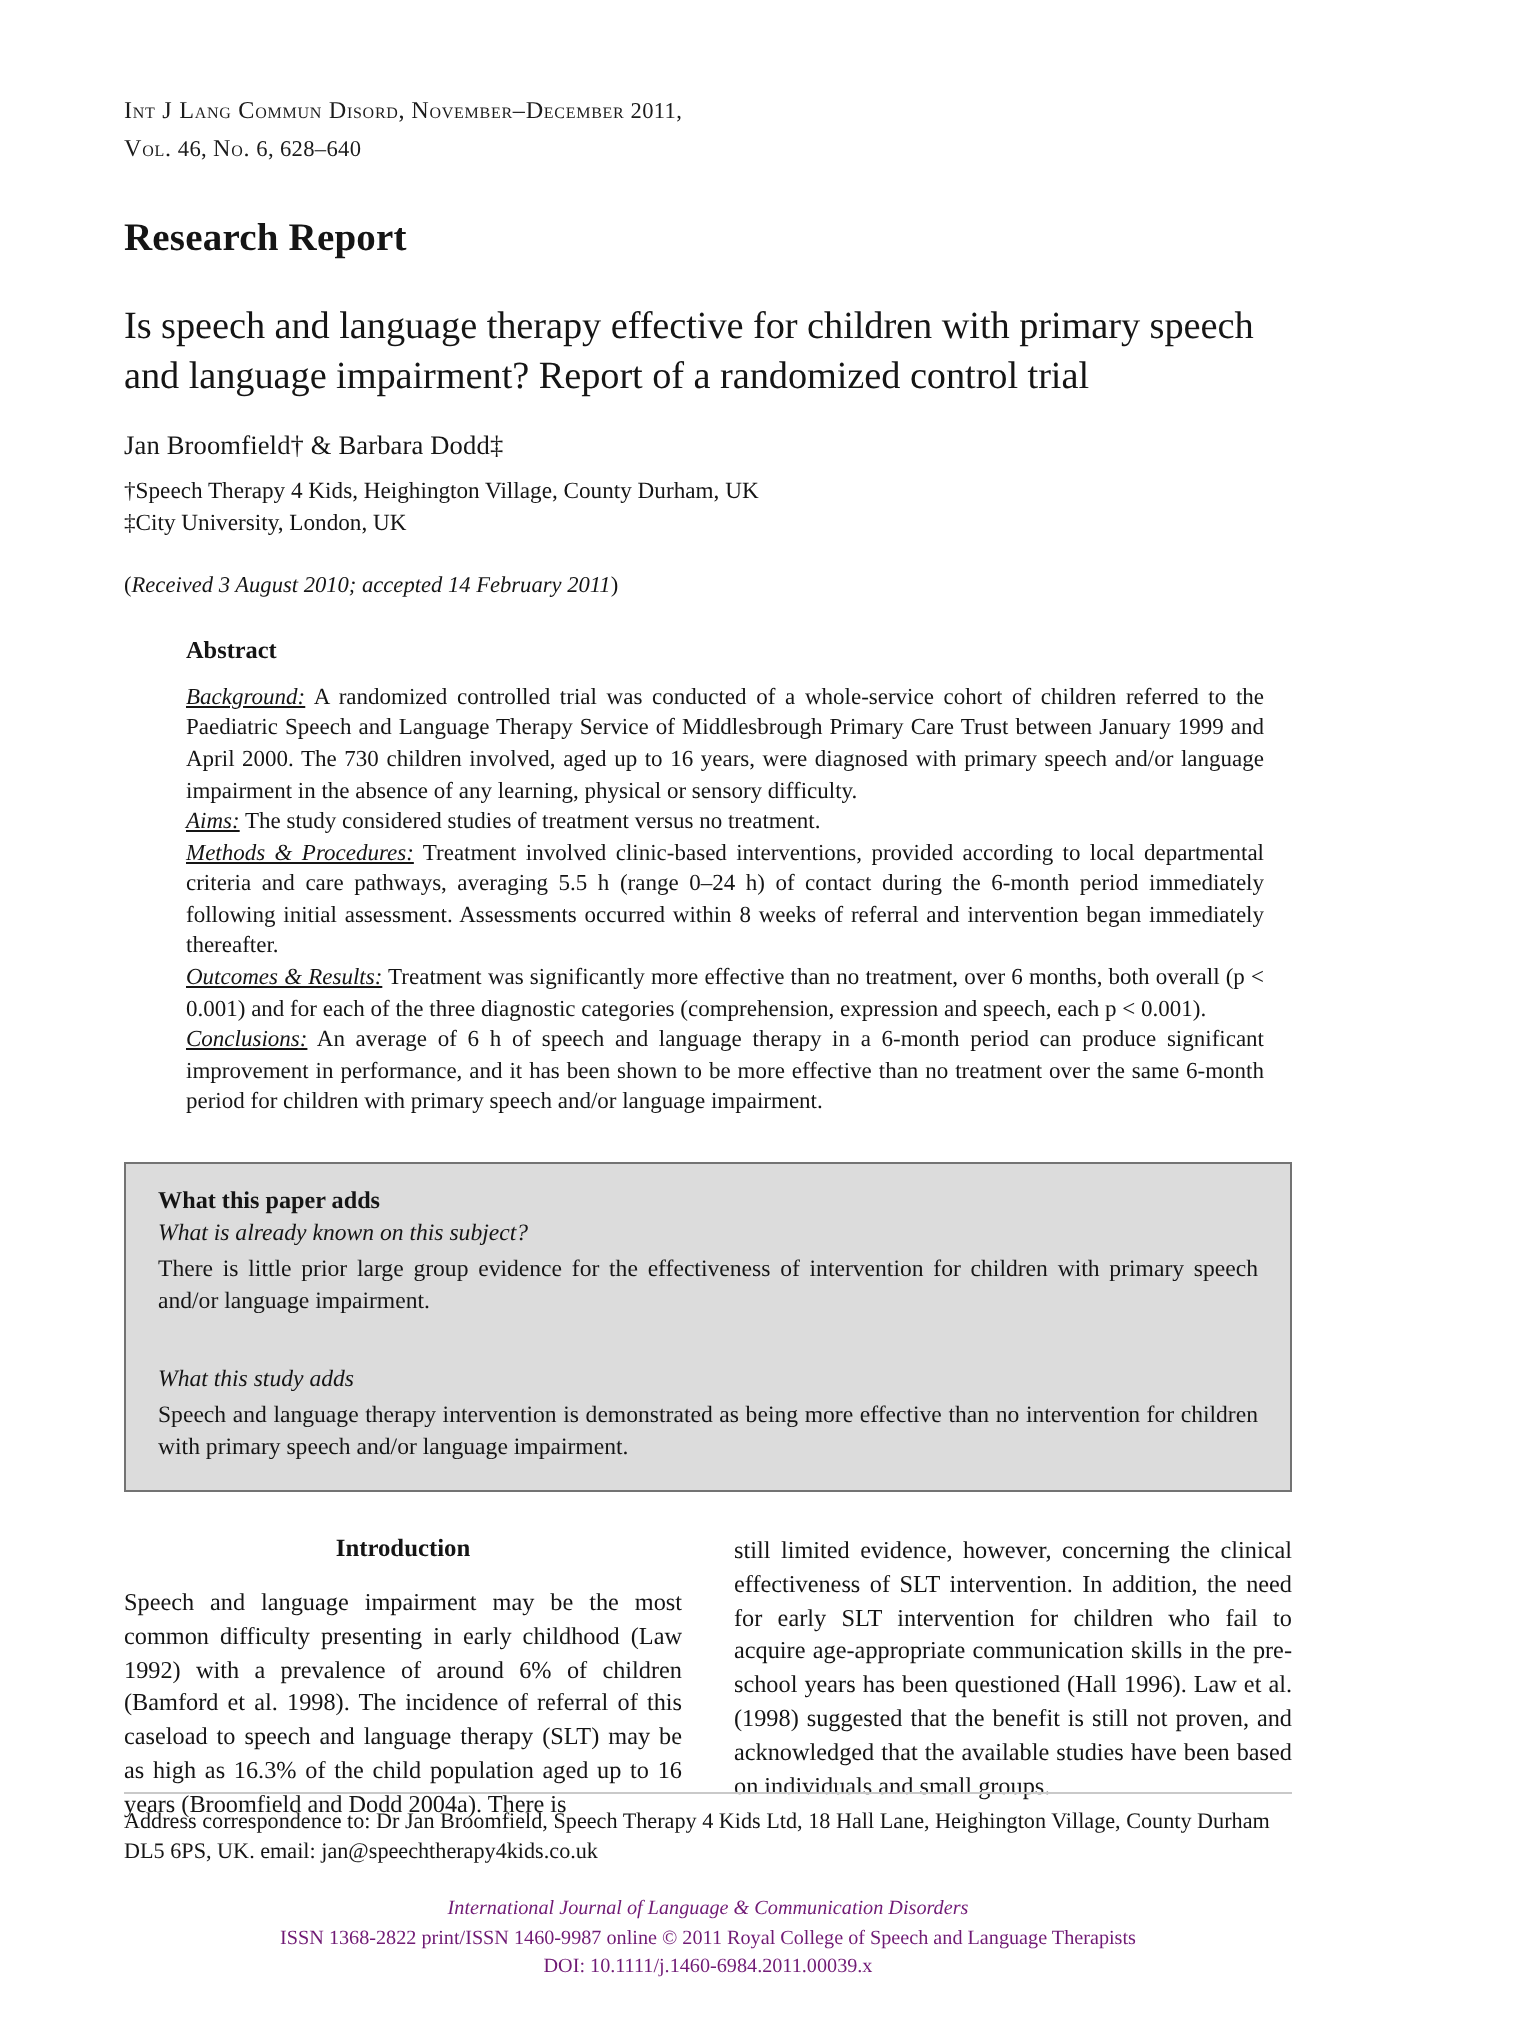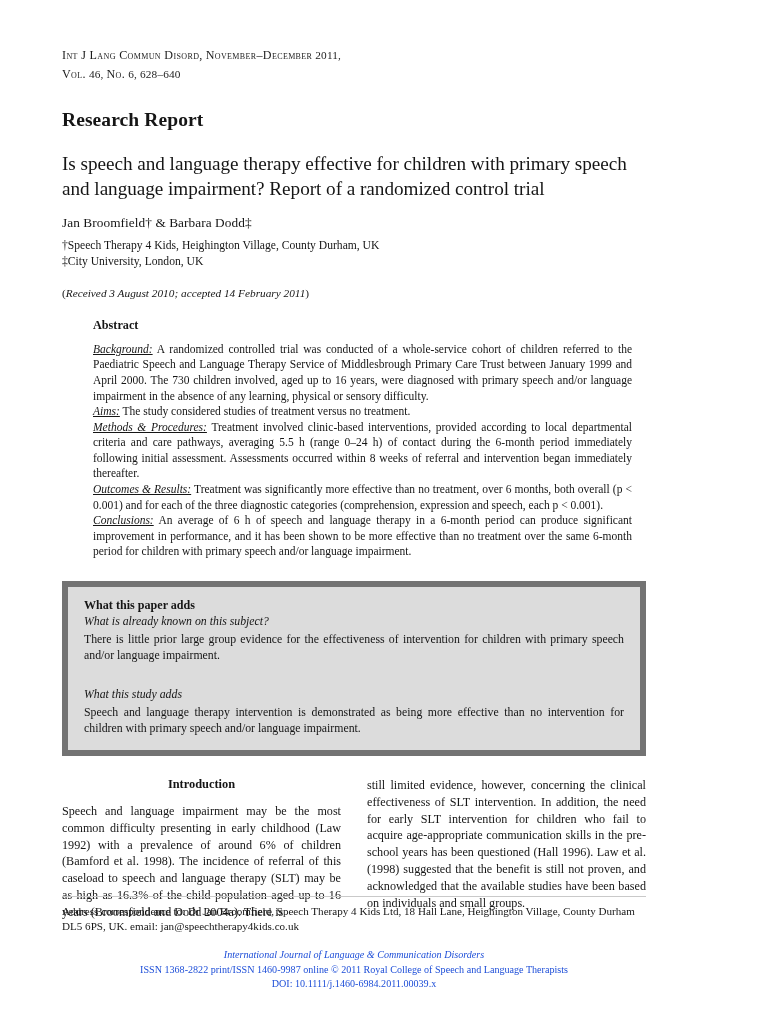--- a/index.html
+++ b/index.html
@@ -100,21 +100,21 @@
     margin: 16px 0 0 0;
     padding-left: 31px;
     padding-right: 14px;
   }
   .kw-label { font-style: italic; }
 
   
   .highlight-box {
     margin-top: 21px;
     background: #dcdcdc;
-    border: 6px solid #737373;
+    border: 1px solid #737373;
     padding: 11px 16px 13px 16px;
     box-sizing: border-box;
   }
   .hb-title {
     font-size: 12.1px;
     font-weight: bold;
     margin-bottom: 1px;
   }
   .hb-sub {
     font-size: 11.8px;
@@ -167,21 +167,21 @@
     margin: 0 0 7px 0;
   }
   .correspondence {
     font-size: 11.1px;
     line-height: 1.38;
     margin: 0;
   }
   .imprint {
     text-align: center;
     margin-top: 14px;
-    color: #1d4ed8;
+    color: #701a75;
   }
   .imprint-journal {
     font-size: 10.1px;
     font-style: italic;
     line-height: 1.45;
   }
   .imprint-issn {
     font-size: 10.1px;
     line-height: 1.45;
   }

